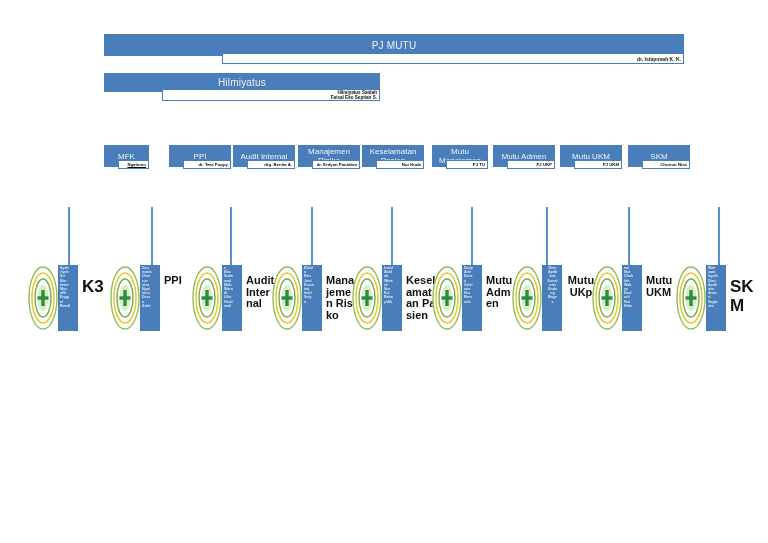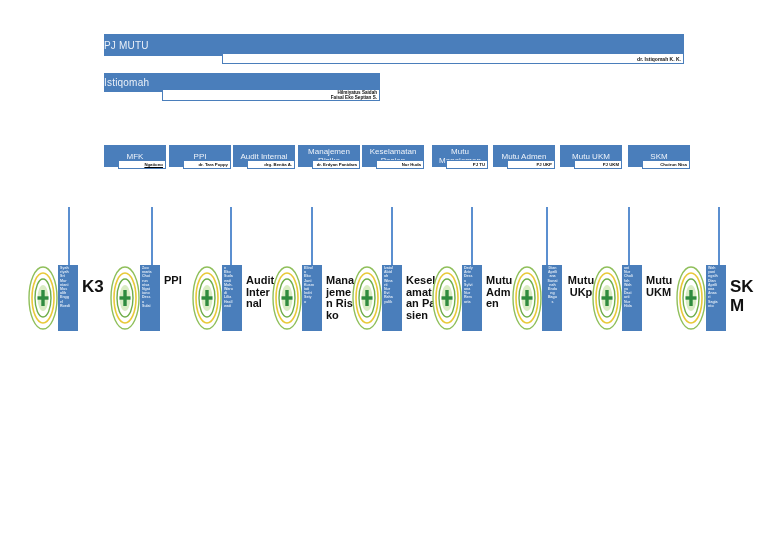--- a/index.html
+++ b/index.html
@@ -5,21 +5,21 @@
   html,body{margin:0;padding:0;}
   body{
     width:768px;height:543px;background:#ffffff;position:relative;
     font-family:"Liberation Sans", sans-serif;overflow:hidden;
   }
   .canvas{position:absolute;inset:0;}
 
   
   .bluebar{
     position:absolute;background:#4a7ebb;color:#eaf0f8;
-    display:flex;align-items:center;
+    display:flex;align-items:center;justify-content:center;
     font-size:10px;letter-spacing:.2px;
   }
   .namebox{
     position:absolute;background:#ffffff;border:1px solid #4a7ebb;
     display:flex;align-items:center;justify-content:flex-end;
     color:#111;font-size:4.4px;font-weight:bold;padding-right:2px;
     box-sizing:border-box;white-space:nowrap;overflow:hidden;
   }
 
   
@@ -74,28 +74,28 @@
 <div class="canvas">
 
   <div class="bluebar" id="pjmutu-bar">
     <span>PJ MUTU</span>
   </div>
   <div class="namebox" id="pjmutu-name">
     <span>dr. Istiqomah K. K.</span>
   </div>
 
   <div class="bluebar" id="sek-bar">
-    <span>Istiqomah</span>
+    <span>Hilmiyatus</span>
   </div>
   <div class="namebox" id="sek-name">
     <span>Hilmiyatus Saidah</span>
     <span>Faisal Eko Septian S.</span>
   </div>
 
-  <div class="dept" style="left:104px;width:62px;text-decoration:underline;">
+  <div class="dept" style="left:104px;width:45px;text-decoration:underline;">
     <div class="title">MFK</div>
     <div class="person">Ngationo</div>
   </div>
   <div class="dept" style="left:169px;width:62px;">
     <div class="title">PPI</div>
     <div class="person">dr. Tara Poppy</div>
   </div>
   <div class="dept" style="left:233px;width:62px;">
     <div class="title">Audit Internal</div>
     <div class="person">drg. Benita A.</div>

